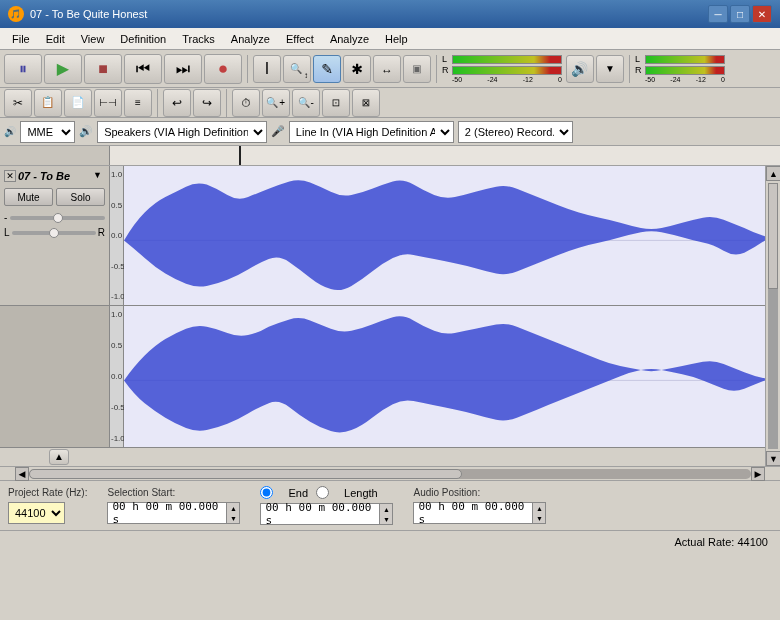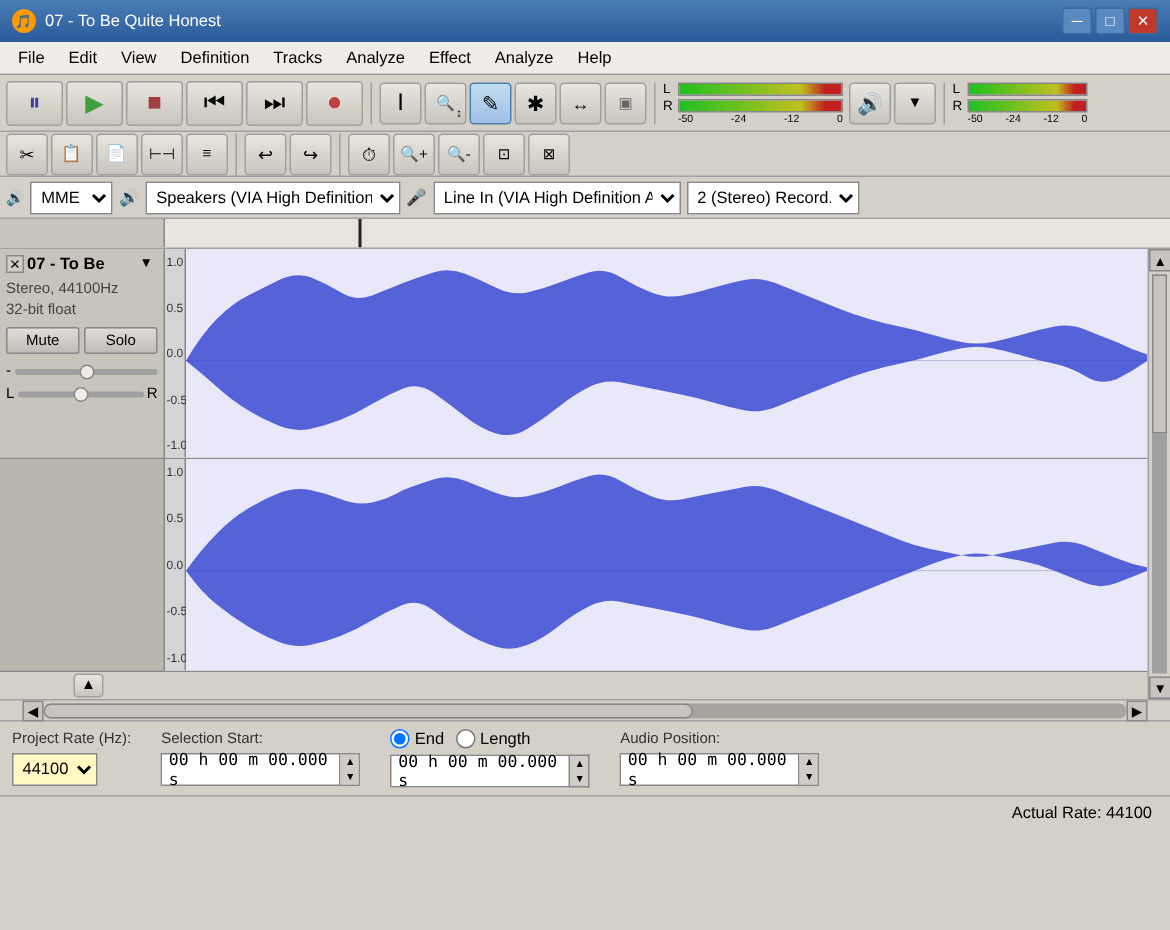--- a/index.html
+++ b/index.html
@@ -187,20 +187,21 @@
       background: #d0ccc4;
       border: 1px solid #888;
       font-size: 9px;
       display: flex; align-items: center; justify-content: center;
       cursor: pointer;
     }
     .track-name {
       font-size: 11px;
       font-weight: bold;
       flex: 1;
+      font-style: italic;
     }
     .track-collapse {
       width: 12px; height: 12px;
       cursor: pointer;
       font-size: 9px;
     }
     .track-info {
       font-size: 10px;
       color: #444;
       line-height: 1.4;
@@ -376,21 +377,21 @@
       padding: 0 2px;
     }
     .radio-group {
       display: flex;
       gap: 8px;
       align-items: center;
     }
     .radio-item {
       display: flex;
       align-items: center;
-      gap: 3px;
+      gap: 15px;
       font-size: 11px;
     }
 
     
     #footer {
       height: 22px;
       background: #d4d0c8;
       border-top: 1px solid #a0a0a0;
       display: flex;
       align-items: center;
@@ -534,24 +535,20 @@
 
 <div id="main-area" style="height:300px; display:flex;">
   <div id="tracks-container">
 
     <div class="track-row" style="height:145px;">
       <div class="track-control">
         <div class="track-name-bar">
           <div class="track-close-btn">✕</div>
           <div class="track-name">07 - To Be</div>
           <div class="track-collapse">▼</div>
-        </div>
-        <div class="track-info">
-          <div>Stereo, 44100Hz</div>
-          <div>32-bit float</div>
         </div>
         <div class="track-btns">
           <div class="track-mute">Mute</div>
           <div class="track-solo">Solo</div>
         </div>
         <div class="track-gain">
           <span style="font-size:10px;">-</span>
           <div class="slider-track">
             <div class="slider-thumb" style="left:45%;"></div>
           </div>

